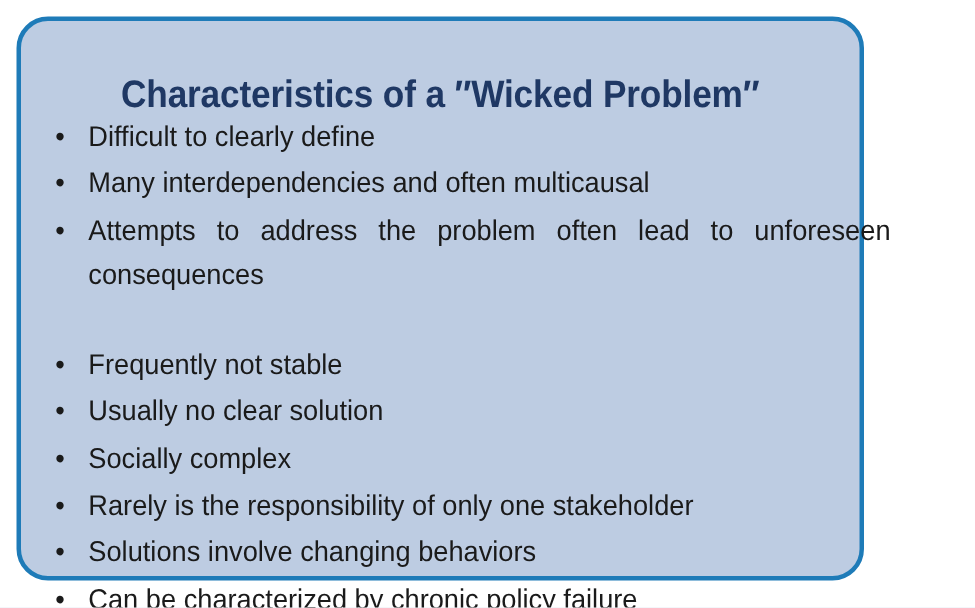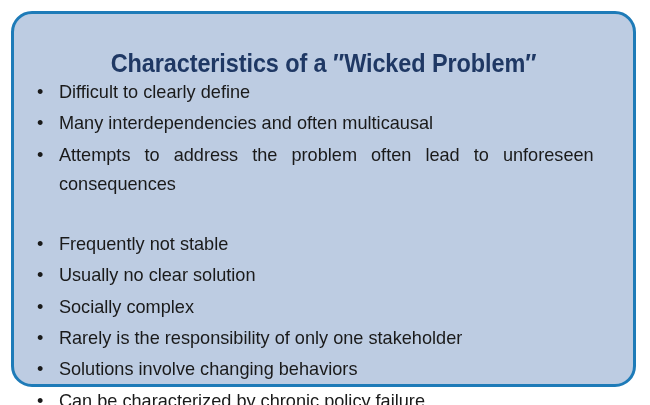--- a/index.html
+++ b/index.html
@@ -19,21 +19,21 @@
     width: 650px;
     height: 405px;
     background: #ffffff;
   }
 
   
   #wicked-box {
     position: absolute;
     left: 11px;
     top: 11px;
-    width: 625px;
+    width: 565px;
     height: 376px;
     box-sizing: border-box;
     background: #bdcce2;
     border: 3px solid #1e7bb8;
     border-radius: 21px;
   }
 
   
   #box-title {
     position: absolute;

